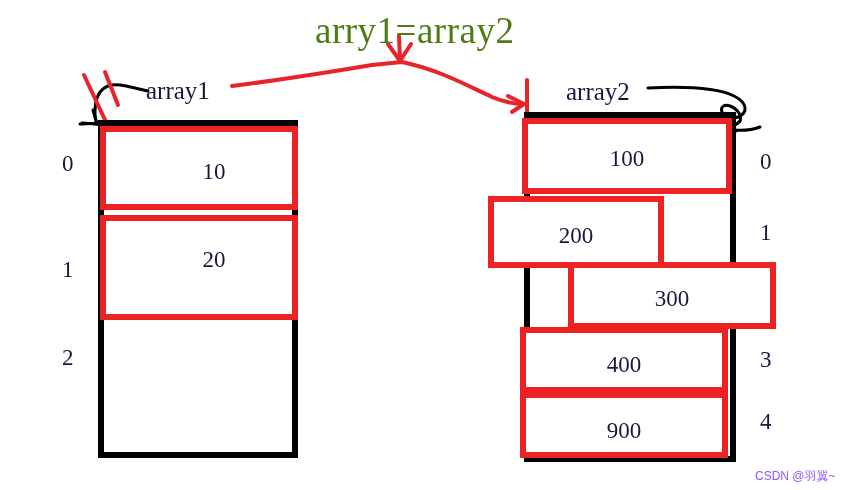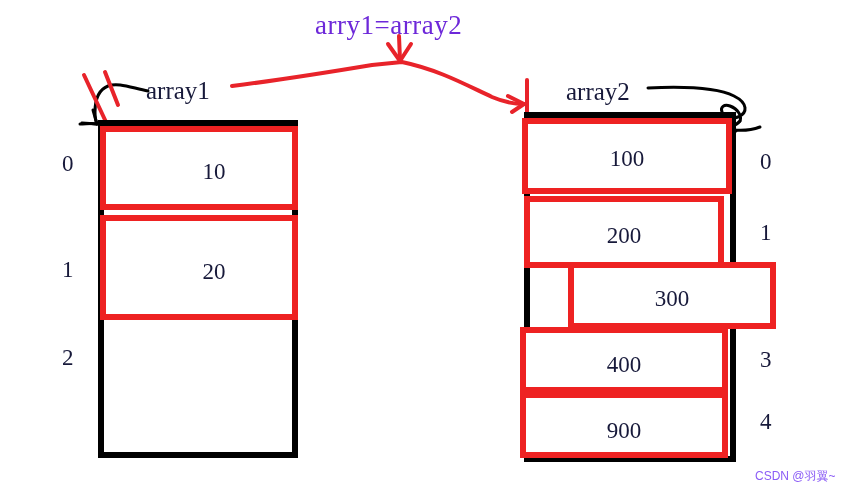--- a/index.html
+++ b/index.html
@@ -28,22 +28,22 @@
   }
   
   .lbl {
     position: absolute;
     white-space: nowrap;
     font-family: "Liberation Serif", "DejaVu Serif", serif;
     color: #111122;
     line-height: 1;
   }
   .title-eq {
-    font-size: 27px;
-    color: #6d28d9;
+    font-size: 37px;
+    color: #4d7c0f;
     letter-spacing: 0.5px;
     text-align: center;
   }
   .name-lbl {
     font-size: 25px;
     color: #17193a;
   }
   .idx {
     font-size: 23px;
     color: #17193a;
@@ -127,41 +127,41 @@
 
   <div class="lbl idx" style="left:62px; top:152px;">0</div>
   <div class="lbl idx" style="left:62px; top:258px;">1</div>
   <div class="lbl idx" style="left:62px; top:346px;">2</div>
 
   <div class="redcell" style="left:100px; top:126px; width:198px; height:84px;">
     <div class="cellval" style="top:27px;margin-left:30px;">10</div>
   </div>
 
   <div class="redcell" style="left:100px; top:215px; width:198px; height:105px;">
-    <div class="cellval" style="top:38px;margin-left:30px;">20</div>
+    <div class="cellval" style="top:26px;margin-left:30px;">20</div>
   </div>
 
 
   <div style="position:absolute; left:104px; top:404px; width:190px; height:50px;"></div>
 
   <div class="blackframe" style="left:524px; top:112px; width:212px; height:350px;"></div>
 
   <div class="lbl name-lbl" style="left:566px; top:79px;">array2</div>
 
   <div class="lbl idx" style="left:760px; top:150px;">0</div>
   <div class="lbl idx" style="left:760px; top:221px;">1</div>
   <div class="lbl idx" style="left:760px; top:281px;">2</div>
   <div class="lbl idx" style="left:760px; top:348px;">3</div>
   <div class="lbl idx" style="left:760px; top:410px;">4</div>
 
   <div class="redcell" style="left:522px; top:118px; width:210px; height:76px;">
     <div class="cellval" style="top:22px;">100</div>
   </div>
 
-  <div class="redcell" style="left:524px; top:196px; width:200px; height:72px;">
+  <div class="redcell" style="left:488px; top:196px; width:176px; height:72px;">
     <div class="cellval" style="top:21px;">200</div>
   </div>
 
   <div class="redcell" style="left:520px; top:262px; width:208px; height:67px;margin-left:48px;">
     <div class="cellval" style="top:18px;">300</div>
   </div>
 
   <div class="redcell" style="left:520px; top:327px; width:208px; height:66px;">
     <div class="cellval" style="top:19px;">400</div>
   </div>

